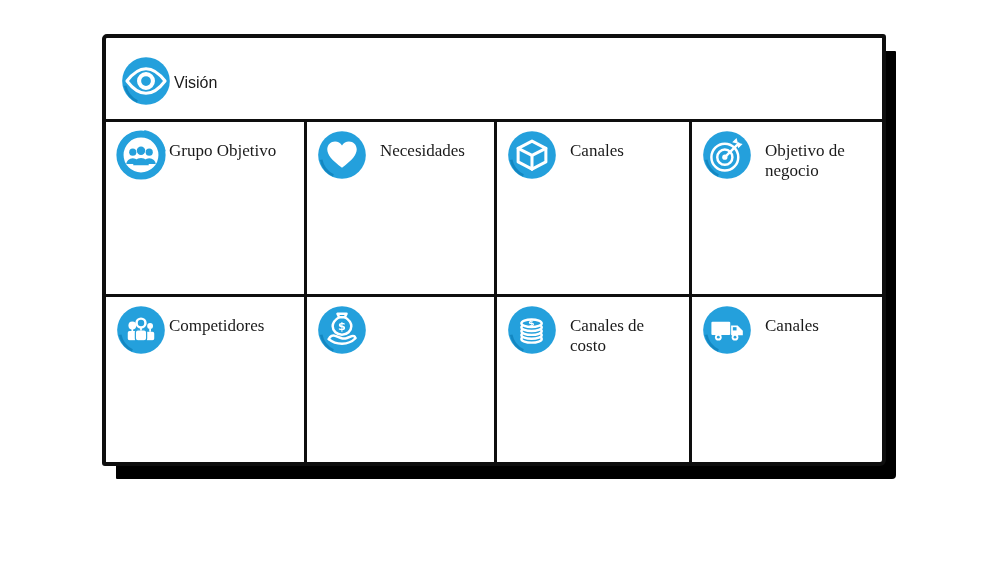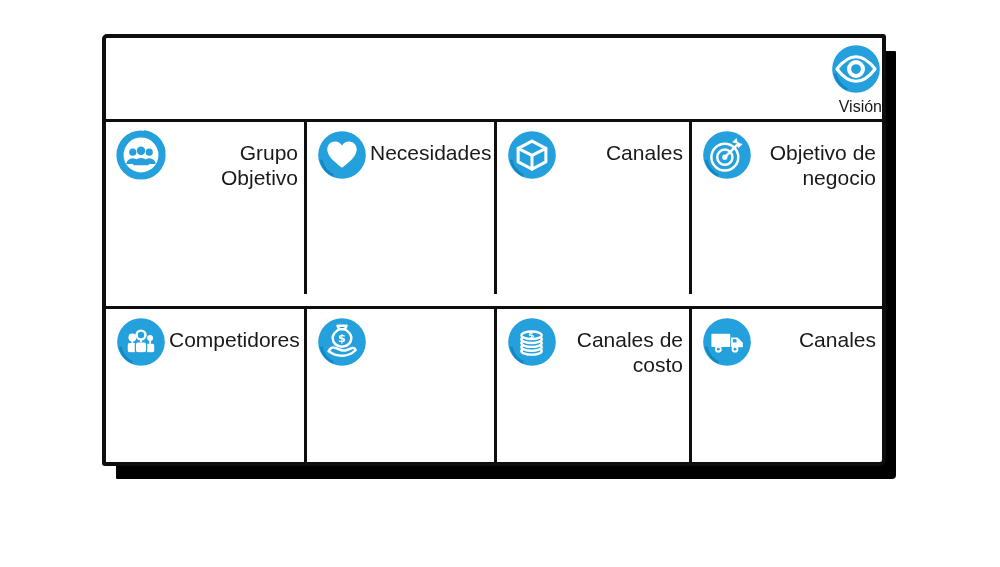--- a/index.html
+++ b/index.html
@@ -5,28 +5,28 @@
   html,body{margin:0;padding:0;background:#ffffff;}
   body{width:1000px;height:567px;position:relative;overflow:hidden;
        font-family:"Liberation Sans","DejaVu Sans",sans-serif;color:var(--text,#1a1a1a);}
   .frame{position:absolute;left:102px;top:34px;width:784px;height:432px;
          box-sizing:border-box;background:#fff;border:4px solid var(--ink,#0e0e0e);
          border-radius:5px 3px 6px 3px;box-shadow:12px 15px 0 -2px #000;}
   .grid{width:100%;height:100%;display:grid;
         grid-template-columns:198px 190px 195px 1fr;
         grid-template-rows:84px 172px 1fr;}
   .vision-cell{grid-column:1/5;box-sizing:border-box;border-bottom:3px solid var(--ink,#0e0e0e);
-               padding:5px 0 0 14px;display:flex;flex-direction:column;align-items:flex-end;}
+               padding:5px 0 0 14px;display:flex;flex-direction:row;align-items:center;}
   .vision-cell .label{margin:3px 0 0 2px;font-size:16px;}
   .cell{box-sizing:border-box;display:flex;align-items:flex-start;padding:7px 4px 0 9px;}
-  .bl{border-left:3px solid var(--ink,#0e0e0e);}
-  .bt{border-top:3px solid var(--ink,#0e0e0e);margin-top:12px;}
+  .bl{border-left:3px solid var(--ink,#0e0e0e);gap:10px;}
+  .bt{border-top:3px solid var(--ink,#0e0e0e);}
   .icon{width:52px;height:52px;flex:none;}
   .icon svg{width:100%;height:100%;display:block;}
-  .cell .label{flex:1;text-align:right;padding:12px 2px 0 2px;font-size:21px;line-height:1.18;}
+  .cell .label{flex:1;text-align:left;padding:12px 2px 0 2px;font-size:17px;line-height:1.18;font-family:Liberation Serif, serif;}
   .label{color:var(--text,#1a1a1a);}
   
   .bg{fill:var(--accent,#24a0dc);}
   .swash{stroke:var(--accent_dark,#1182bc);fill:none;stroke-width:1.2;opacity:.85;}
   .wl{stroke:#fff;fill:none;stroke-width:1.4;stroke-linecap:round;stroke-linejoin:round;}
   .wl-thin{stroke:#fff;fill:none;stroke-width:1.15;stroke-linecap:round;stroke-linejoin:round;}
   .wf{fill:#fff;}
   .bf{fill:var(--accent,#24a0dc);}
   .ring{fill:#fff;stroke:var(--accent,#24a0dc);stroke-width:3.3;}
   .ring2{fill:none;stroke:var(--accent,#24a0dc);stroke-width:1;opacity:.9;}

